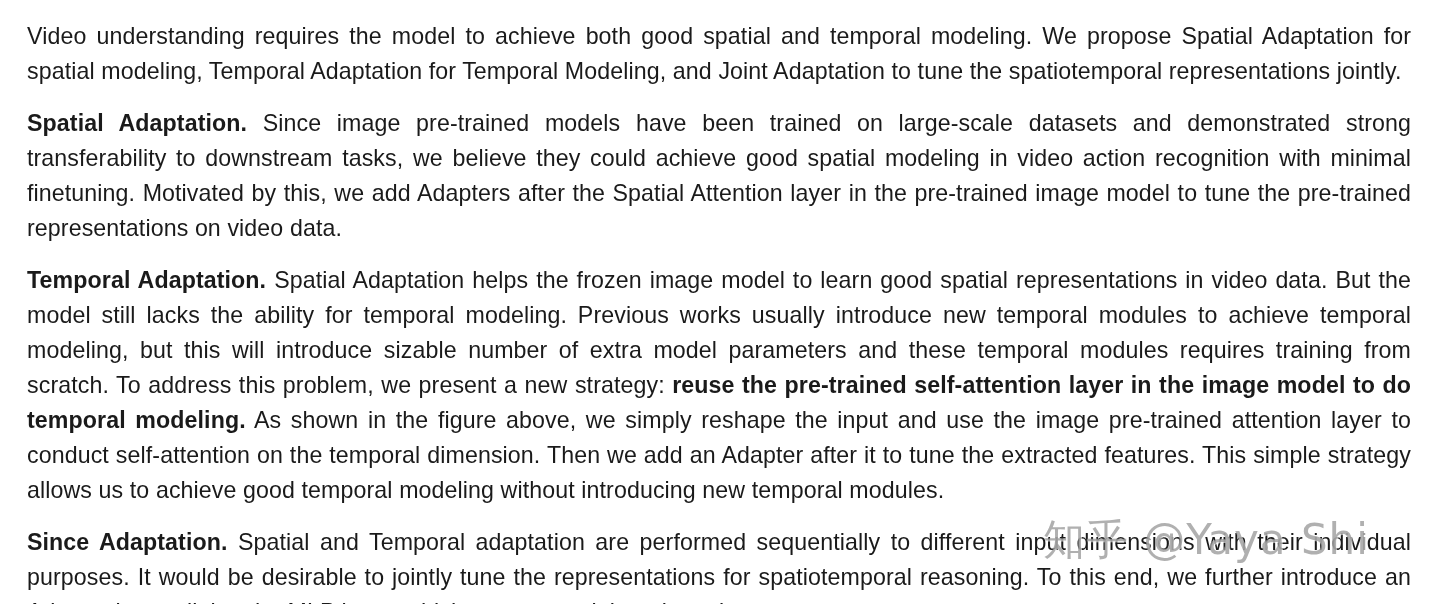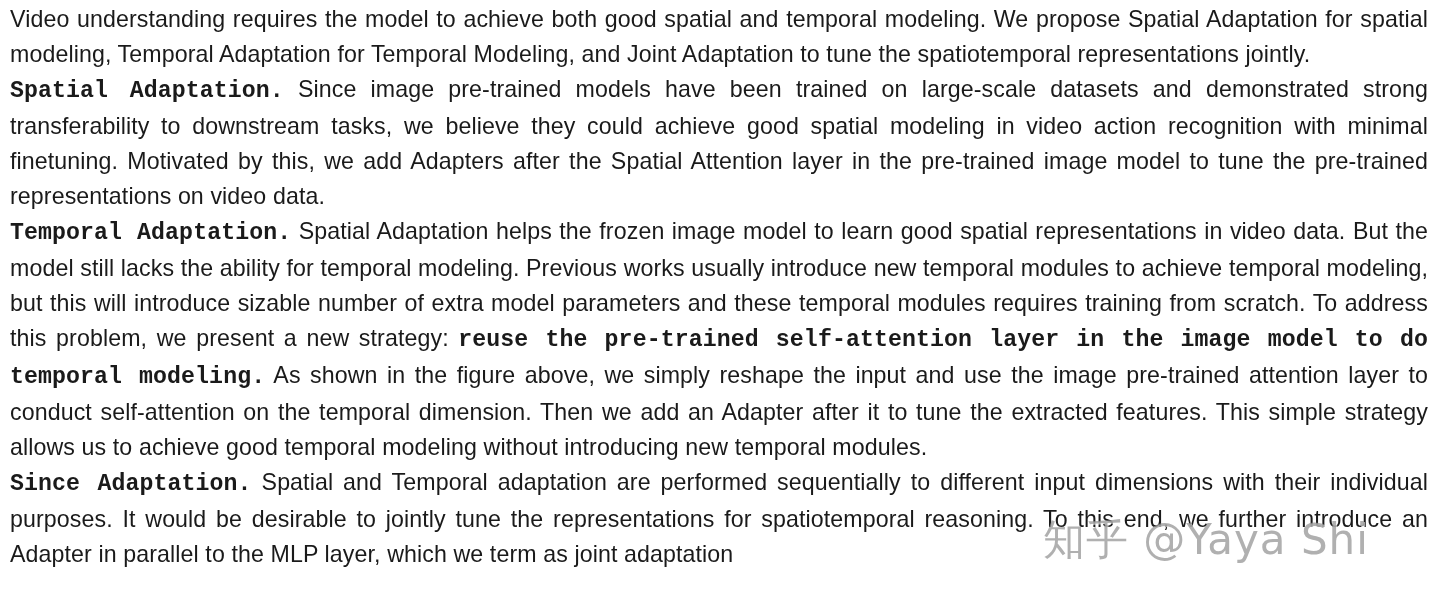--- a/index.html
+++ b/index.html
@@ -3,22 +3,22 @@
 <meta charset="utf-8">
 <style>
   html, body { margin: 0; padding: 0; background: #ffffff; }
   body { width: 1440px; height: 604px; overflow: hidden; position: relative; }
   .doc {
     position: absolute; left: 10px; top: 2px; width: 1418px;
     font-family: "Liberation Sans", sans-serif;
     font-size: 23.2px; line-height: 35px; color: #1a1a1a;
     text-align: justify; letter-spacing: 0.1px;
   }
-  .doc p { margin: 0; }
-  .doc b { font-weight: bold; font-family: Liberation Mono, monospace; }
+  .doc p { margin: 17px; }
+  .doc b { font-weight: bold; }
   .watermark {
     position: absolute; left: 1043px; top: 515px;
     font-family: "DejaVu Sans", sans-serif; font-size: 42px; line-height: 50px;
     color: rgba(150,150,150,0.75); letter-spacing: 1px;
     text-shadow: 1px 1px 0 rgba(255,255,255,0.6);
     pointer-events: none; white-space: nowrap;
   }
 </style>
 </head>
 <body>

